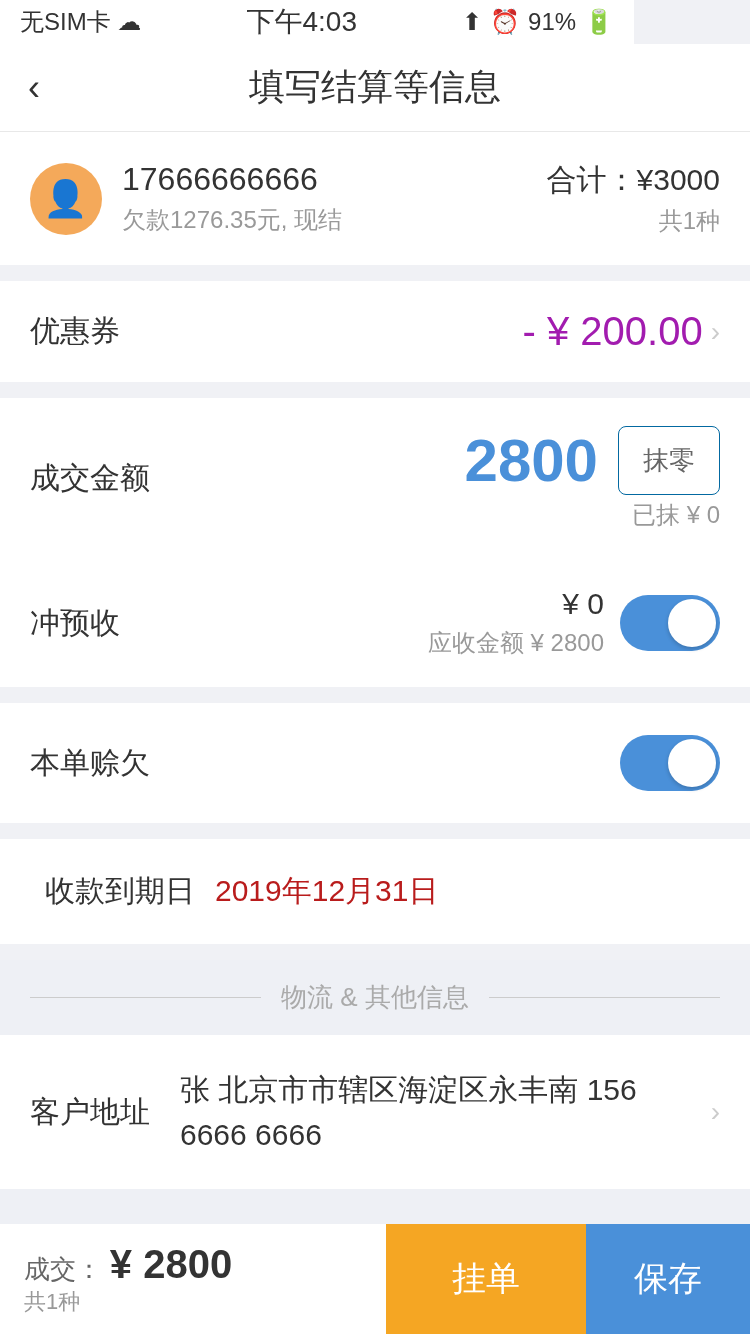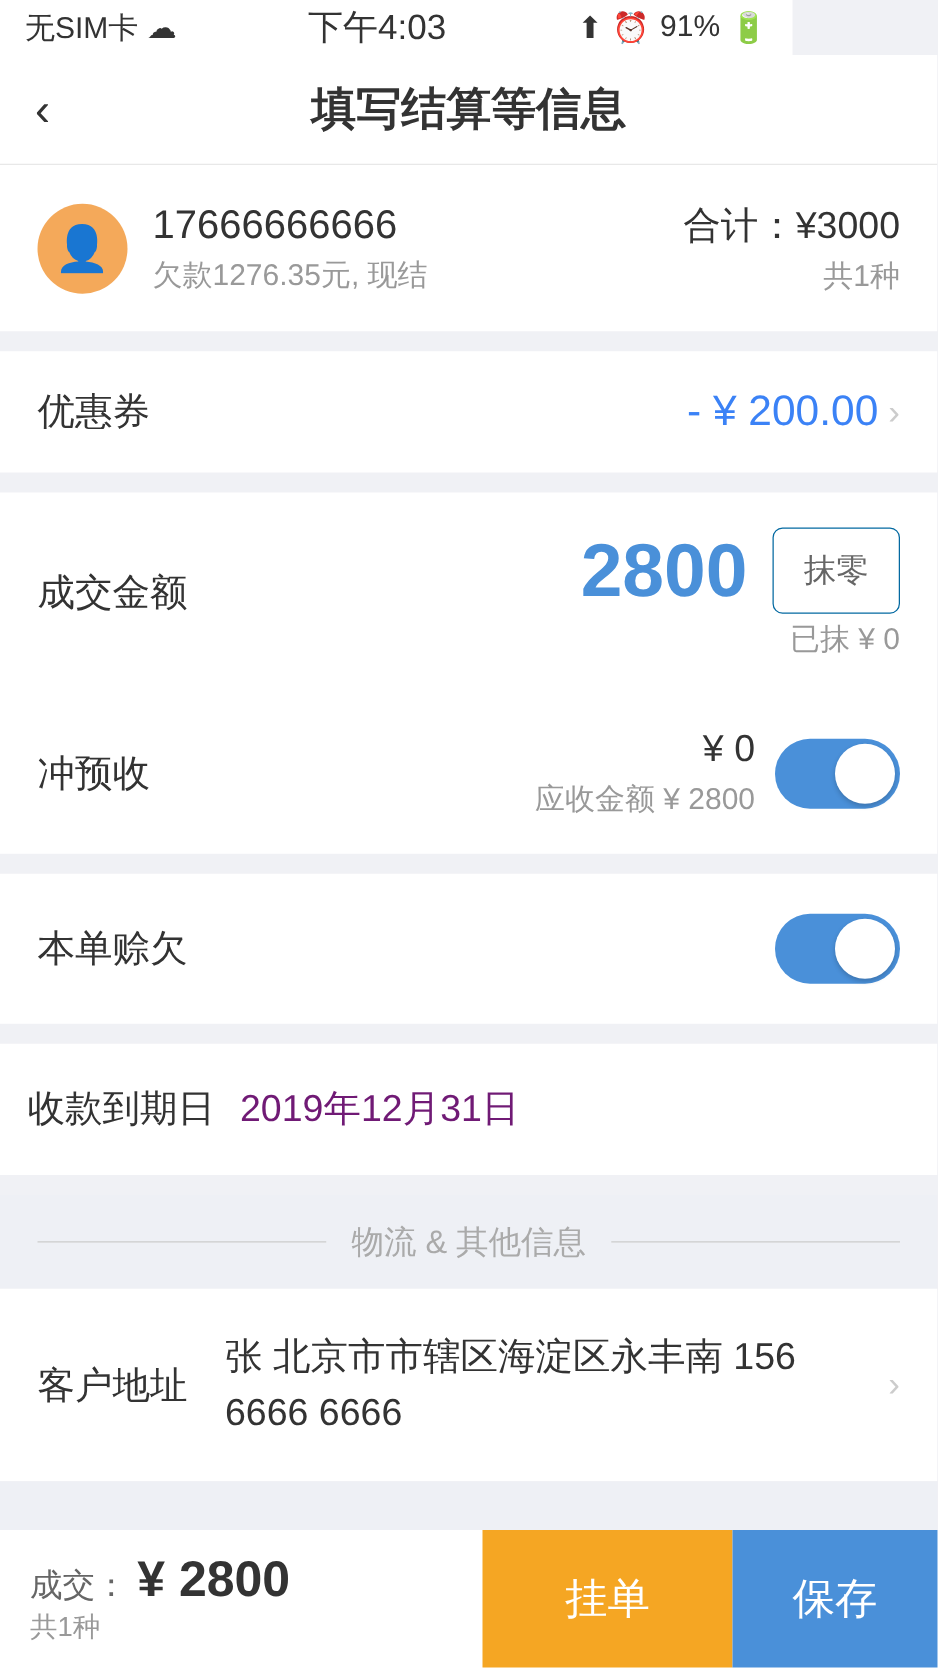--- a/index.html
+++ b/index.html
@@ -43,21 +43,21 @@
     }
     .nav-back {
       position: absolute;
       left: 28px;
       font-size: 36px;
       color: #333;
       cursor: pointer;
     }
     .nav-title {
       font-size: 36px;
-      font-weight: 700;
+      font-weight: 400;
       color: #333;
     }
 
     
     .content {
       width: 750px;
       background: #f0f1f5;
       padding-bottom: 120px;
     }
 
@@ -93,39 +93,39 @@
       background: #fff;
       padding: 28px 30px;
       display: flex;
       align-items: center;
       justify-content: space-between;
       margin-bottom: 16px;
       cursor: pointer;
     }
     .coupon-label { font-size: 30px; color: #333; }
     .coupon-right { display: flex; flex-direction: column; align-items: flex-end; gap: 6px; }
-    .coupon-discount { font-size: 34px; color: #3b82f6; font-weight: 500; }
+    .coupon-discount { font-size: 40px; color: #a21caf; font-weight: 500; }
     .coupon-desc { font-size: 24px; color: #999; }
     .chevron-icon { color: #ccc; font-size: 28px; margin-left: 8px; }
 
     
     .section {
       background: #fff;
       margin-bottom: 16px;
     }
     .section-row {
       padding: 28px 30px;
       display: flex;
       align-items: center;
       justify-content: space-between;
       border-bottom: 1px solid #f0f0f0;
     }
     .section-row:last-child { border-bottom: none; }
     .row-label { font-size: 30px; color: #333; }
-    .row-value { font-size: 30px; color: #701a75; }
+    .row-value { font-size: 30px; color: #b91c1c; }
 
     
     .amount-row {
       padding: 28px 30px;
       display: flex;
       align-items: center;
       justify-content: space-between;
     }
     .amount-main { display: flex; gap: 20px; }
     .amount-number { font-size: 60px; color: #4a90d9; font-weight: 600; }
@@ -173,21 +173,21 @@
       padding: 32px 30px;
       display: flex;
       align-items: center;
       justify-content: space-between;
       margin-bottom: 16px;
     }
 
     
     .due-date-row {
       background: #fff;
-      padding: 32px 22px;
+      padding: 32px 45px;
       display: flex;
       align-items: center;
       gap: 20px;
       margin-bottom: 16px;
     }
 
     
     .divider-text-section {
       background: #eef0f5;
       display: flex;

